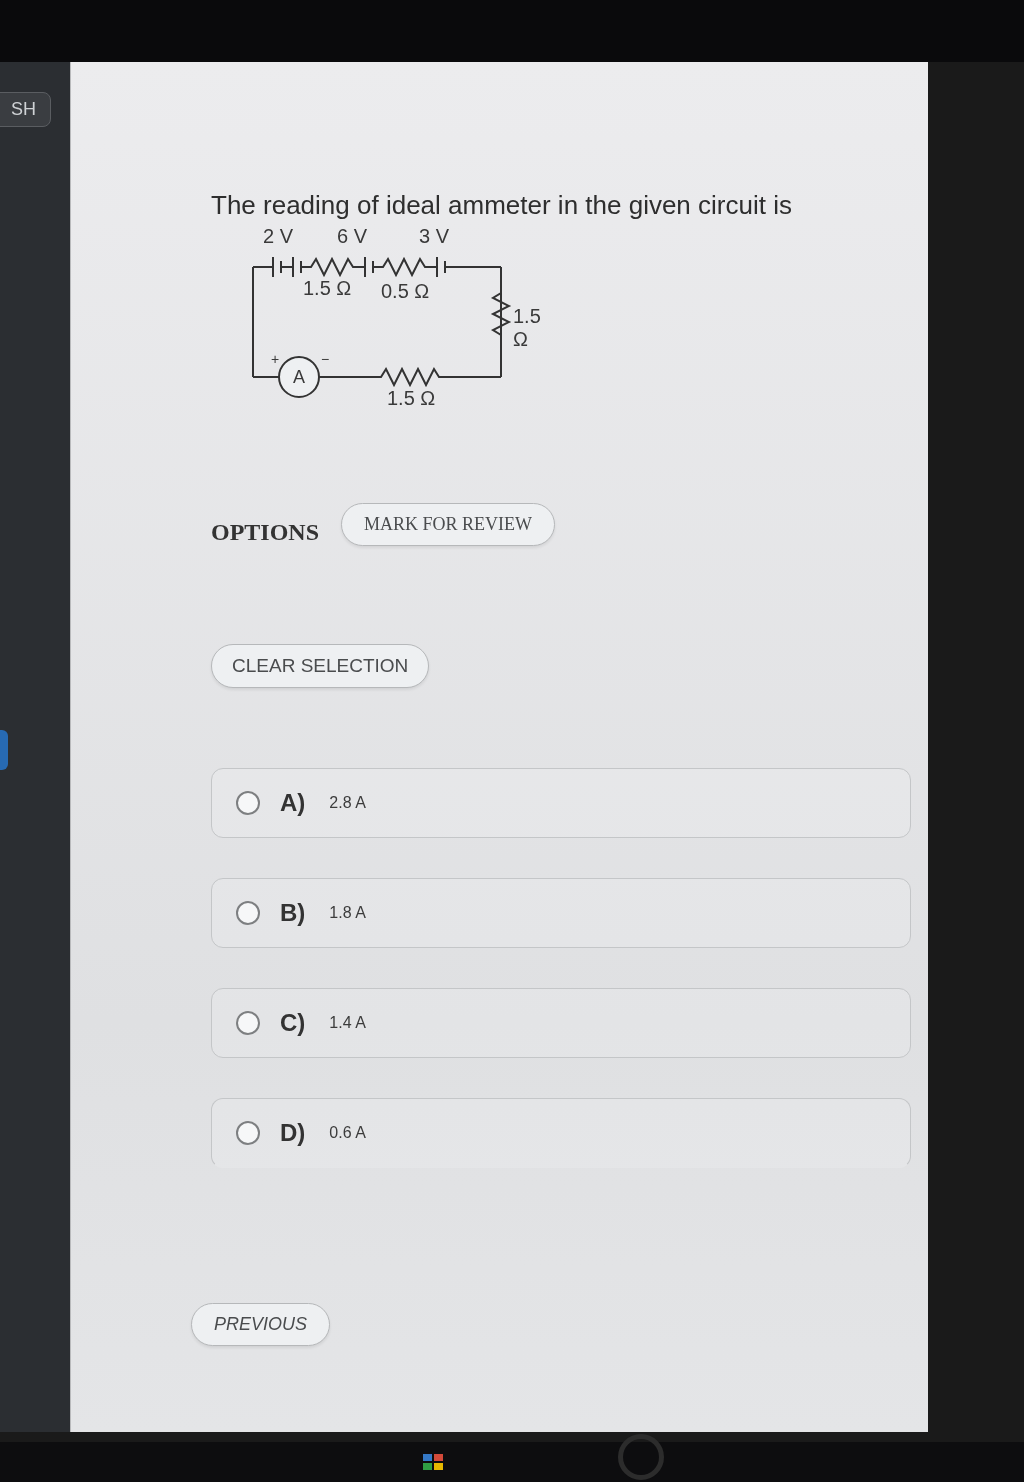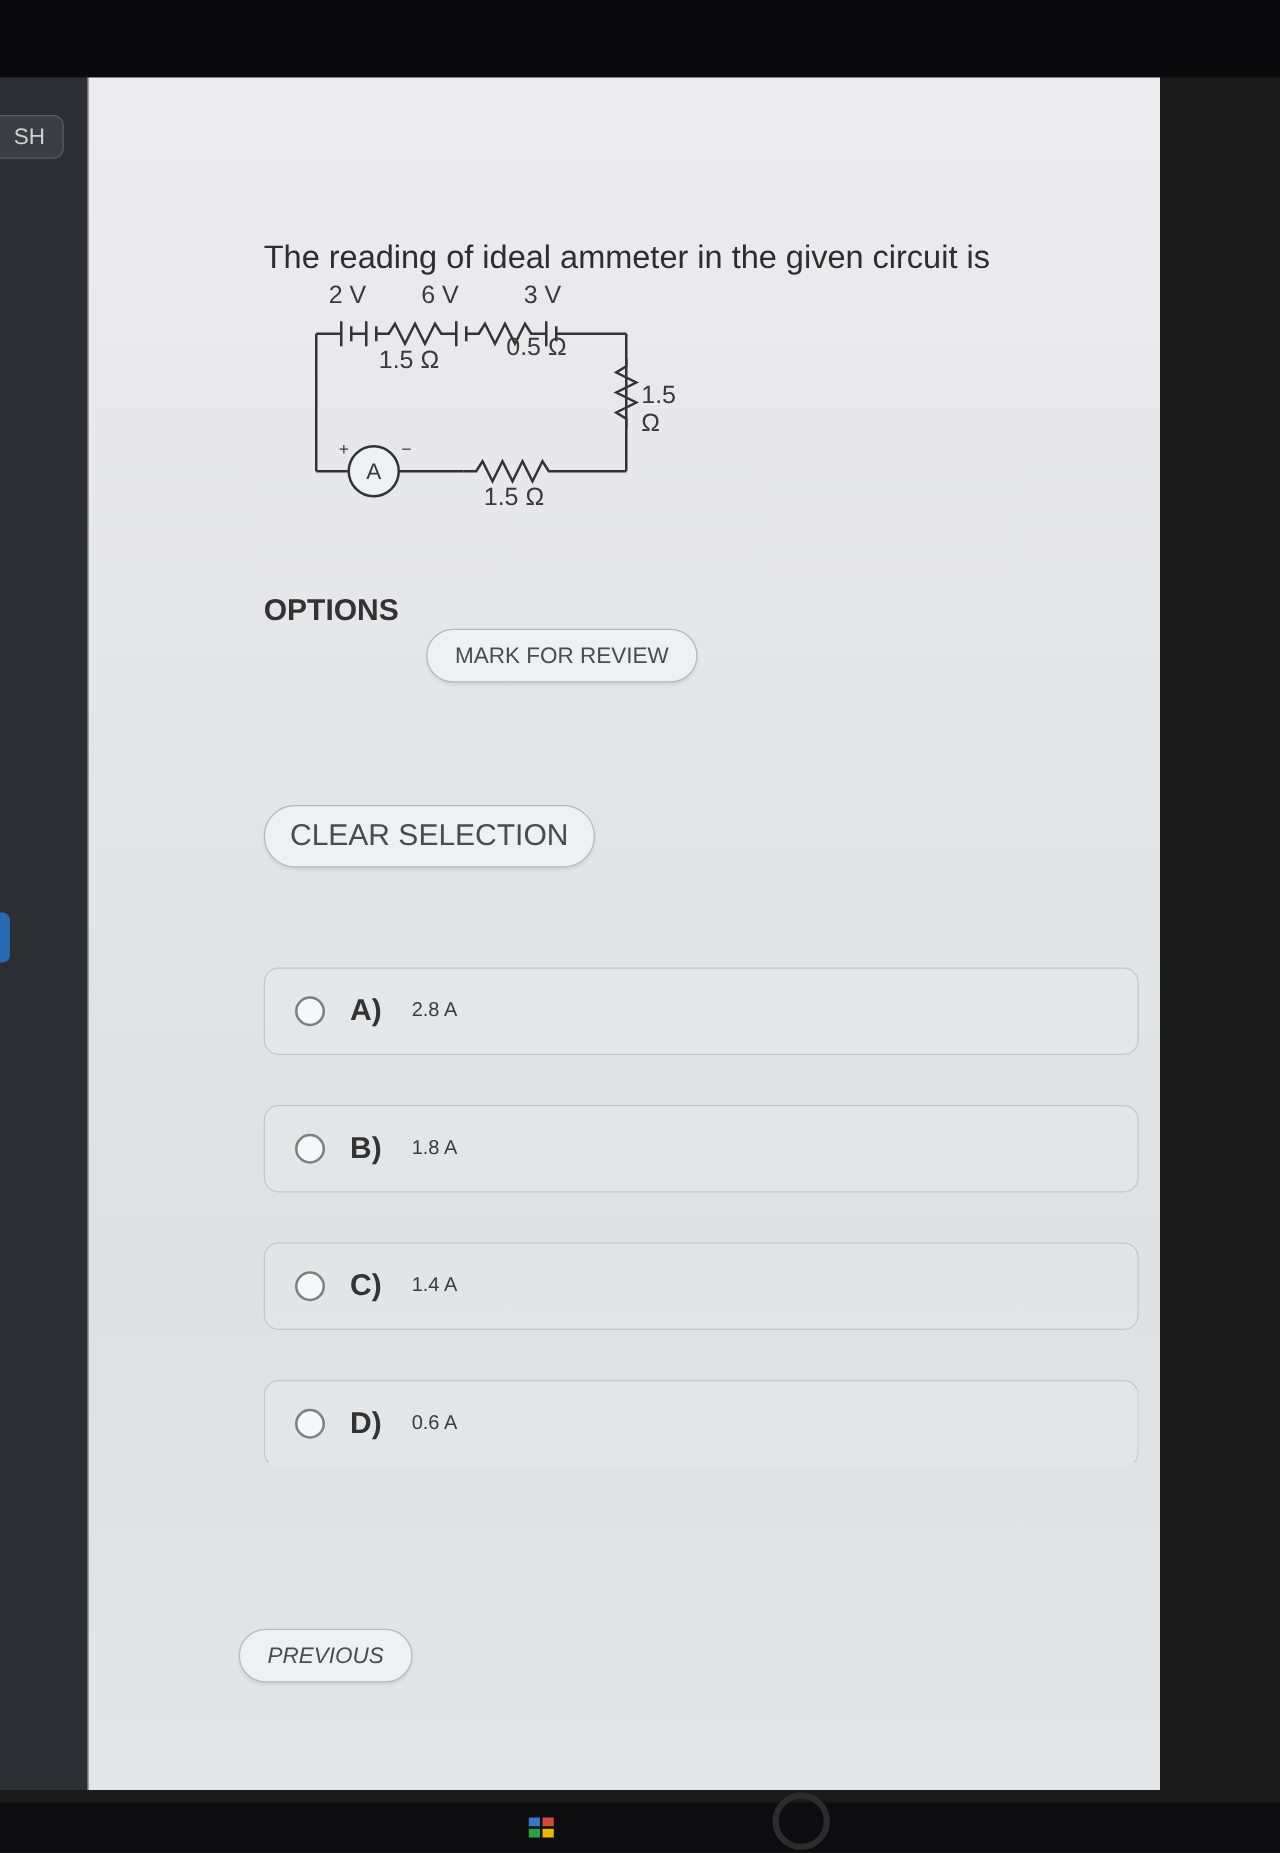--- a/index.html
+++ b/index.html
@@ -27,31 +27,31 @@
 
   .content { position: absolute; left: 140px; top: 128px; width: 700px; }
 
   .question-text { font-size: 26px; color: #2e2e2e; margin-bottom: 6px; }
 
   
   .circuit-wrap { position: relative; width: 320px; height: 190px; margin-left: 30px; }
   .circuit-wrap svg { position: absolute; left: 0; top: 0; }
   .lbl { position: absolute; font-size: 20px; color: #3a3a3a; }
 
-  .options-row { margin-top: 58px; display: flex; align-items: flex-start; gap: 22px; }
+  .options-row { margin-top: 58px; display: flex; align-items: flex-end; gap: 22px; font-family: Liberation Serif, serif; }
   .options-title { font-size: 24px; font-weight: bold; color: #333; }
   .pill {
     display: inline-flex; align-items: center; justify-content: center;
     padding: 10px 22px; border-radius: 999px; border: 1px solid #b6b8ba;
     background: #eef0f2; color: #4a4c4e; font-size: 18px;
     box-shadow: 0 2px 3px rgba(0,0,0,0.08);
     cursor: pointer;
     margin-top: 28px;
   }
-  .pill.small { font-size: 24px; padding: 10px 20px; }
+  .pill.small { font-size: 19px; padding: 10px 20px; }
 
   .clear-wrap { margin-top: 70px; }
 
   .answers { margin-top: 80px; display: flex; flex-direction: column; gap: 40px; }
   .answer {
     display: flex; align-items: center; gap: 20px;
     border: 1px solid #c4c6c8; border-radius: 12px; padding: 20px 24px;
     background: rgba(255,255,255,0.15);
     cursor: pointer;
   }
@@ -122,21 +122,21 @@
           <path d="M130 150 L140 150 L145 142 L153 158 L161 142 L169 158 L177 142 L185 158 L193 142 L198 150 L260 150"></path>
         </g>
 
         <circle cx="58" cy="150" r="20" stroke="#333" stroke-width="2" fill="#eef0f2"></circle>
       </svg>
 
       <span class="lbl" style="left:22px; top:-2px;">2 V</span>
       <span class="lbl" style="left:96px; top:-2px;">6 V</span>
       <span class="lbl" style="left:178px; top:-2px;">3 V</span>
       <span class="lbl" style="left:62px; top:50px;">1.5 Ω</span>
-      <span class="lbl" style="left:140px; top:40px;margin-left:24px;">0.5 Ω</span>
+      <span class="lbl" style="left:140px; top:53px;">0.5 Ω</span>
       <span class="lbl" style="left:272px; top:78px;">1.5 Ω</span>
       <span class="lbl" style="left:146px; top:160px;">1.5 Ω</span>
       <span class="lbl" style="left:30px; top:124px; font-size:14px;">+</span>
       <span class="lbl" style="left:80px; top:124px; font-size:14px;">−</span>
       <span class="lbl" style="left:52px; top:140px; font-size:18px;">A</span>
     </div>
 
     <div class="options-row">
       <span class="options-title">OPTIONS</span>
       <span class="pill">MARK FOR REVIEW</span>

